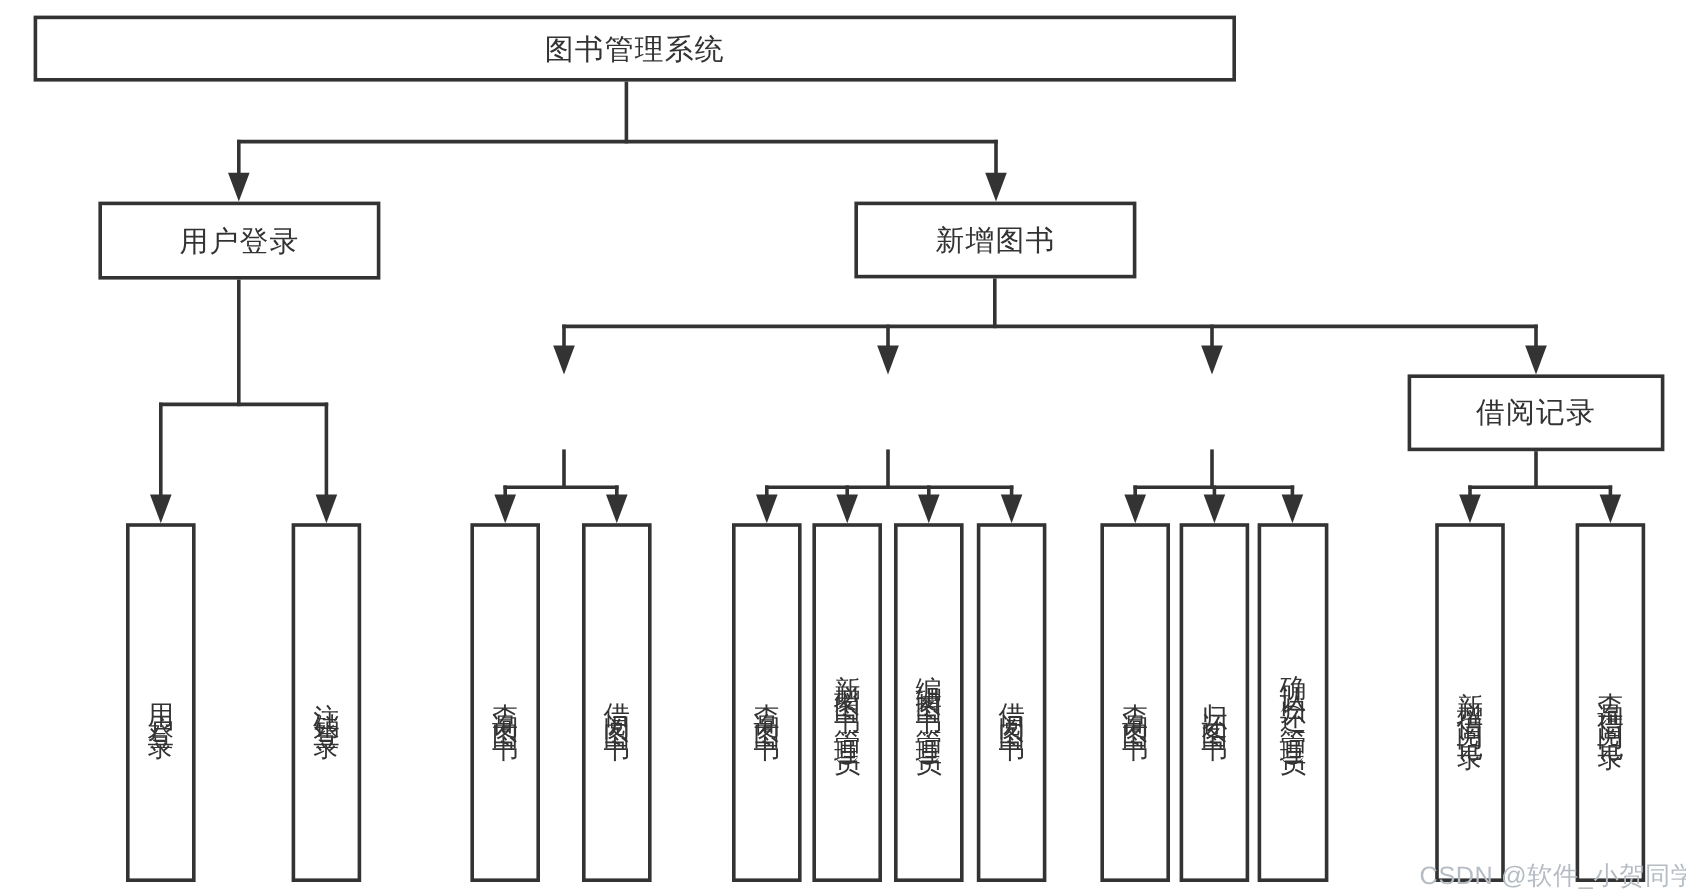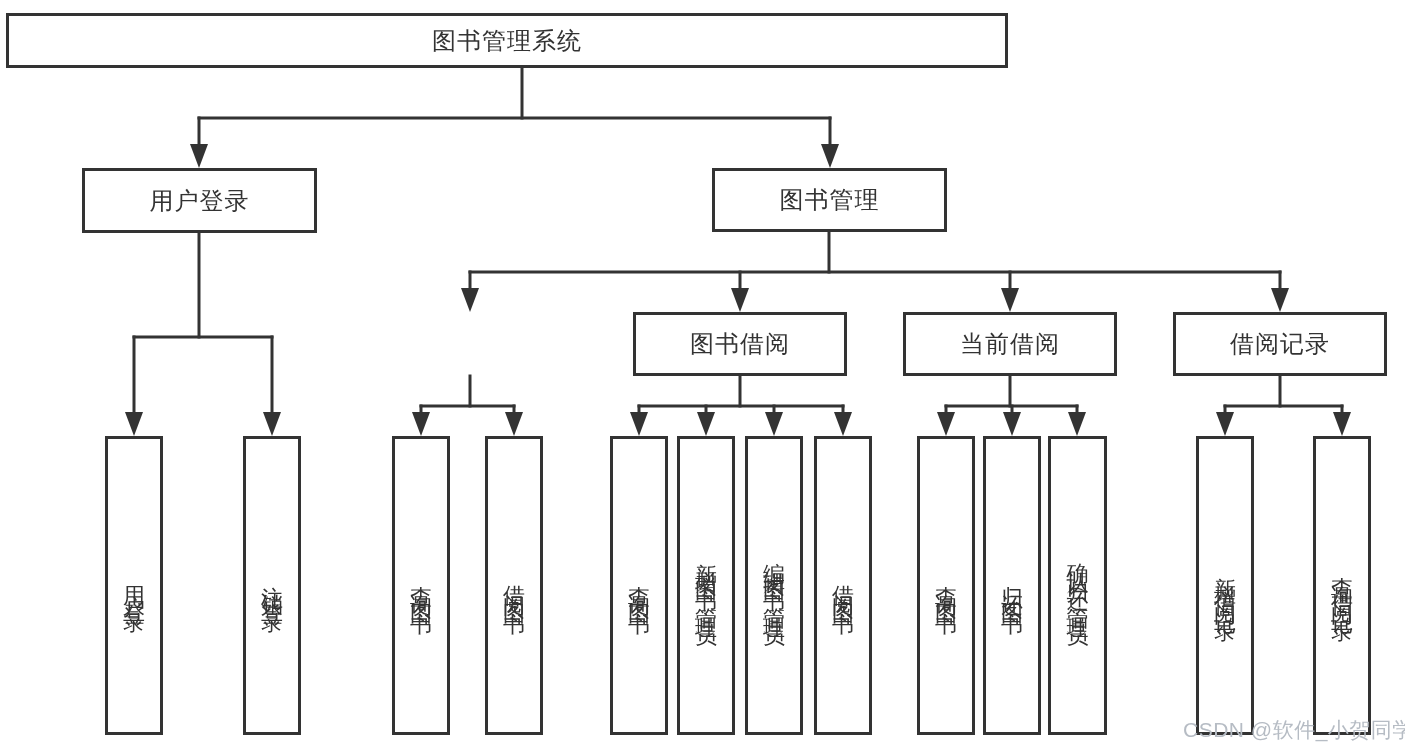--- a/index.html
+++ b/index.html
@@ -108,37 +108,31 @@
       <polygon points="1068,412 1086,412 1077,436"></polygon>
 
     <line x1="1280" y1="376" x2="1280" y2="406"></line>
     <line x1="1225" y1="406" x2="1342" y2="406"></line>
     <line x1="1225" y1="406" x2="1225" y2="414"></line>
       <polygon points="1216,412 1234,412 1225,436"></polygon>
     <line x1="1342" y1="406" x2="1342" y2="414"></line>
       <polygon points="1333,412 1351,412 1342,436"></polygon>
   </svg>
 
-  <div class="node" style="left:6px;top:13px;width:1002px;height:55px">
+  <div class="node" style="left:28px;top:13px;width:1002px;height:55px">
     <span class="hlabel">图书管理系统</span>
   </div>
 
   <div class="node" style="left:82px;top:168px;width:235px;height:65px">
     <span class="hlabel">用户登录</span>
   </div>
   <div class="node" style="left:712px;top:168px;width:235px;height:64px">
-    <span class="hlabel">图书管理</span>
+    <span class="hlabel">新增图书</span>
   </div>
 
-  <div class="node" style="left:633px;top:312px;width:214px;height:64px">
-    <span class="hlabel">图书借阅</span>
-  </div>
-  <div class="node" style="left:903px;top:312px;width:214px;height:64px">
-    <span class="hlabel">当前借阅</span>
-  </div>
   <div class="node" style="left:1173px;top:312px;width:214px;height:64px">
     <span class="hlabel">借阅记录</span>
   </div>
 
   <div class="node leaf" style="left:105px;top:436px;width:58px;height:299px">
     <span class="vtext">用户登录</span>
   </div>
   <div class="node leaf" style="left:243px;top:436px;width:58px;height:299px">
     <span class="vtext">注销登录</span>
   </div>

